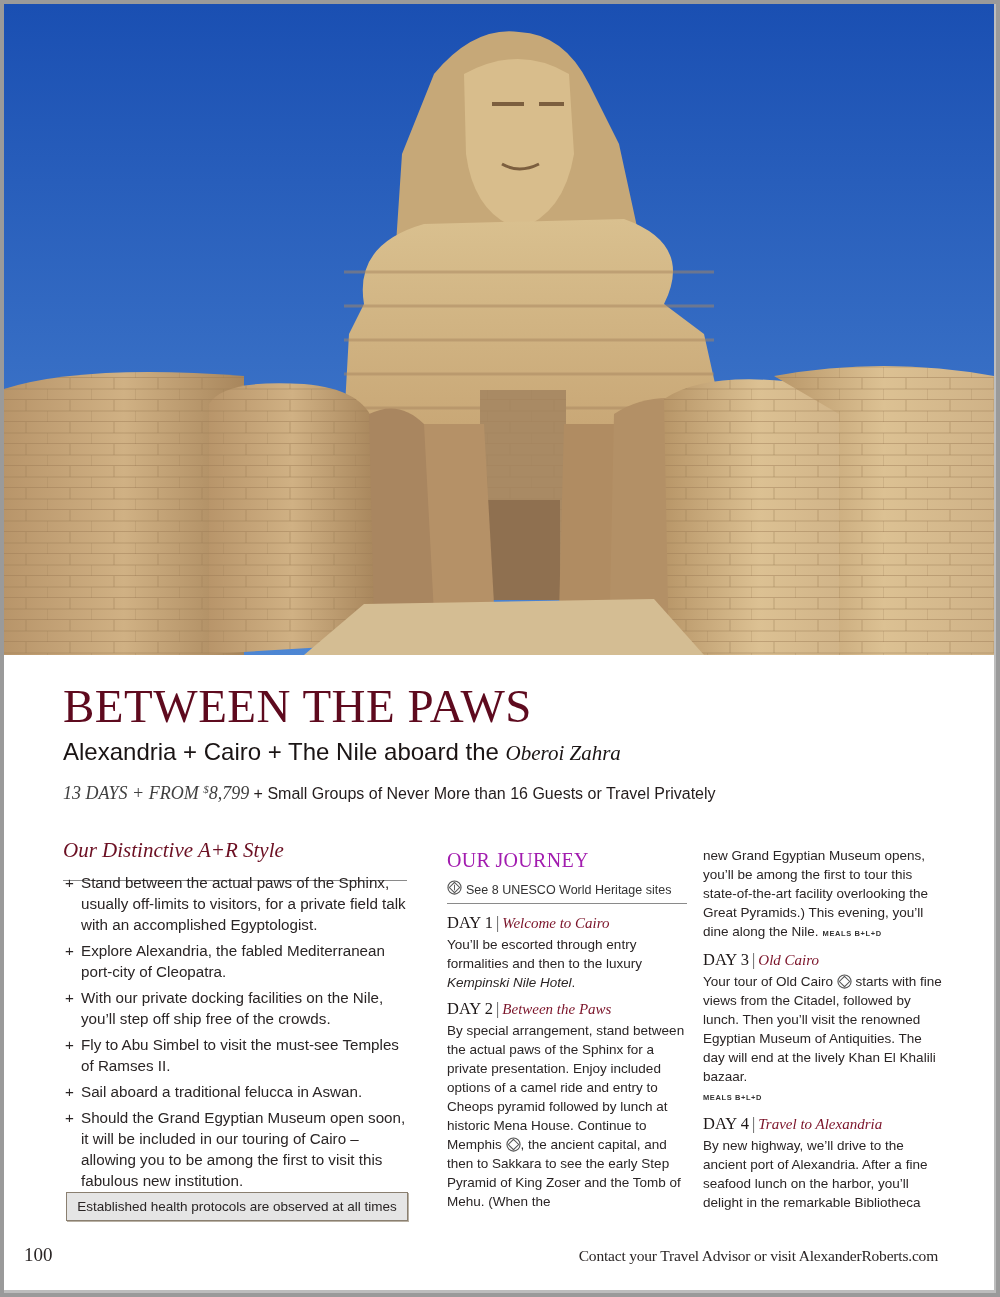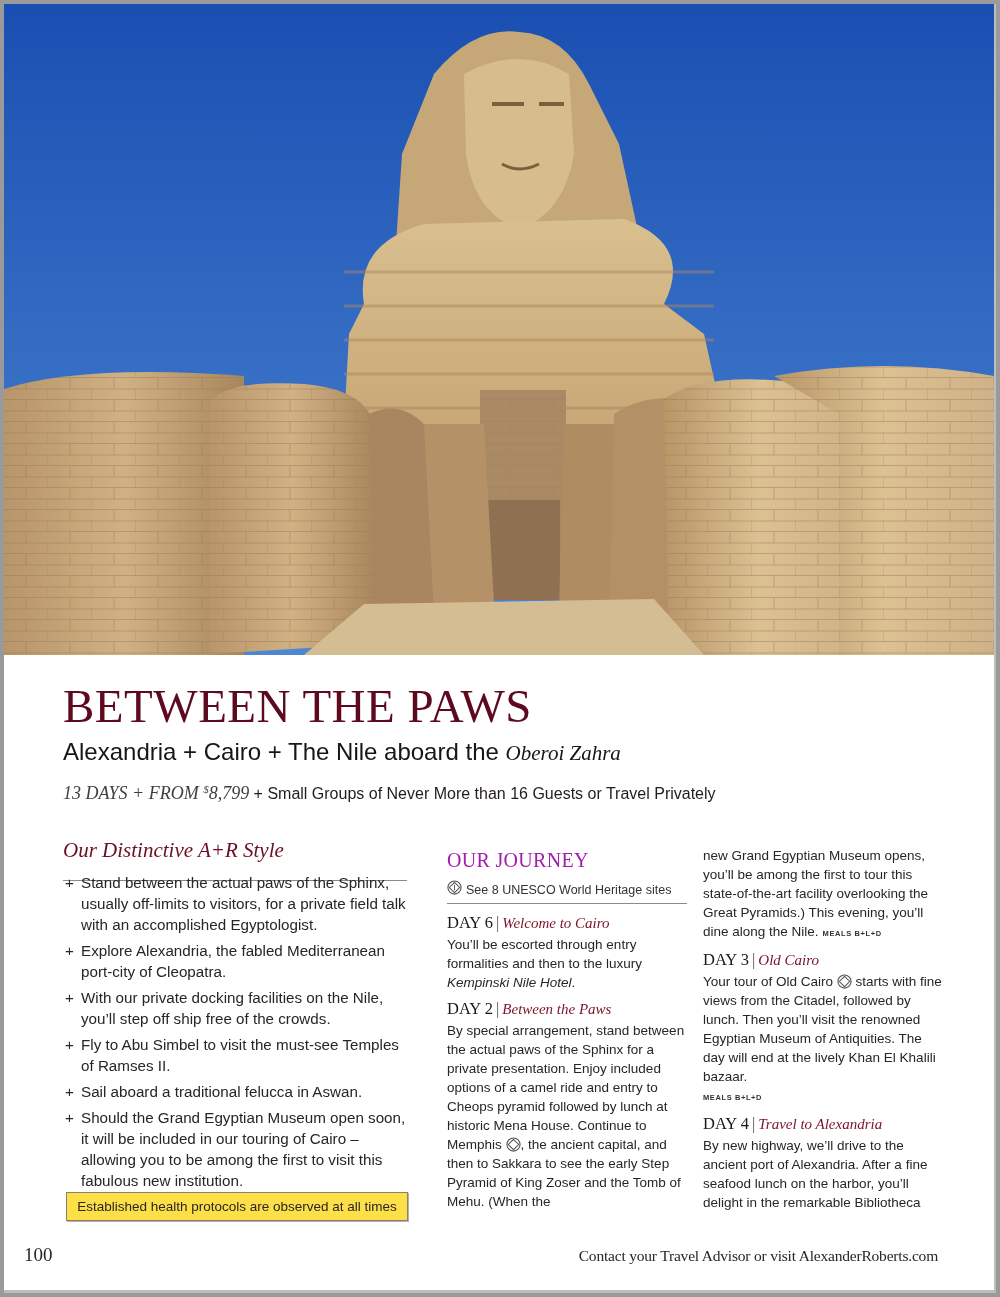--- a/index.html
+++ b/index.html
@@ -55,21 +55,21 @@
     margin: 0; padding: 0; list-style: none;
   }
   .bullets li {
     position: relative; padding-left: 18px;
     font-size: 15.2px; line-height: 21px; color: #2a2525;
     margin-bottom: 5px;
   }
   .bullets li .plus { position: absolute; left: 2px; top: 0; }
   .notice {
     position: absolute; left: 62px; top: 1188px; width: 340px; height: 27px;
-    background: #fde047; border: 1px solid #8a7f70;
+    background: #e5e5e5; border: 1px solid #8a7f70;
     box-shadow: 1px 1px 0 #b9b1a4;
     font-size: 13.5px; line-height: 27px; color: #2a2525; text-align: center;
   }
 
   
   .journey-head {
     position: absolute; left: 443px; top: 838px;
     font-family: "Liberation Serif", serif;
     font-size: 20px; line-height: 36px; color: #a21caf; letter-spacing: 0.3px;
   }
@@ -199,21 +199,21 @@
     <svg class="u-icon" viewBox="0 0 16 16">
       <circle cx="8" cy="8" r="7" fill="none" stroke="#555" stroke-width="1.2"></circle>
       <path d="M8 2.5 L13.5 8 L8 13.5 L2.5 8 Z" fill="none" stroke="#555" stroke-width="1.1"></path>
       <path d="M8 5 V11" stroke="#555" stroke-width="1"></path>
     </svg>
     <span>See 8 UNESCO World Heritage sites</span>
   </div>
 
   <div class="col col-mid">
     <div class="day-head">
-      <span>DAY 6</span><span class="sep">|</span><span class="name">Welcome to Cairo</span>
+      <span>DAY 1</span><span class="sep">|</span><span class="name">Welcome to Cairo</span>
     </div>
     <p><span>You’ll be escorted through entry formalities and then to the luxury </span><em>Kempinski Nile Hotel</em><span>.</span></p>
 
     <div class="day-head">
       <span>DAY 2</span><span class="sep">|</span><span class="name">Between the Paws</span>
     </div>
     <p><span>By special arrangement, stand between the actual paws of the Sphinx for a private presentation. Enjoy included options of a camel ride and entry to Cheops pyramid followed by lunch at historic Mena House. Continue to Memphis </span><svg class="u-icon" viewBox="0 0 16 16">
           <circle cx="8" cy="8" r="7" fill="none" stroke="#555" stroke-width="1.2"></circle>
           <path d="M8 2.5 L13.5 8 L8 13.5 L2.5 8 Z" fill="none" stroke="#555" stroke-width="1.1"></path>
         </svg><span>, the ancient capital, and then to Sakkara to see the early Step Pyramid of King Zoser and the Tomb of Mehu. (When the</span></p>

